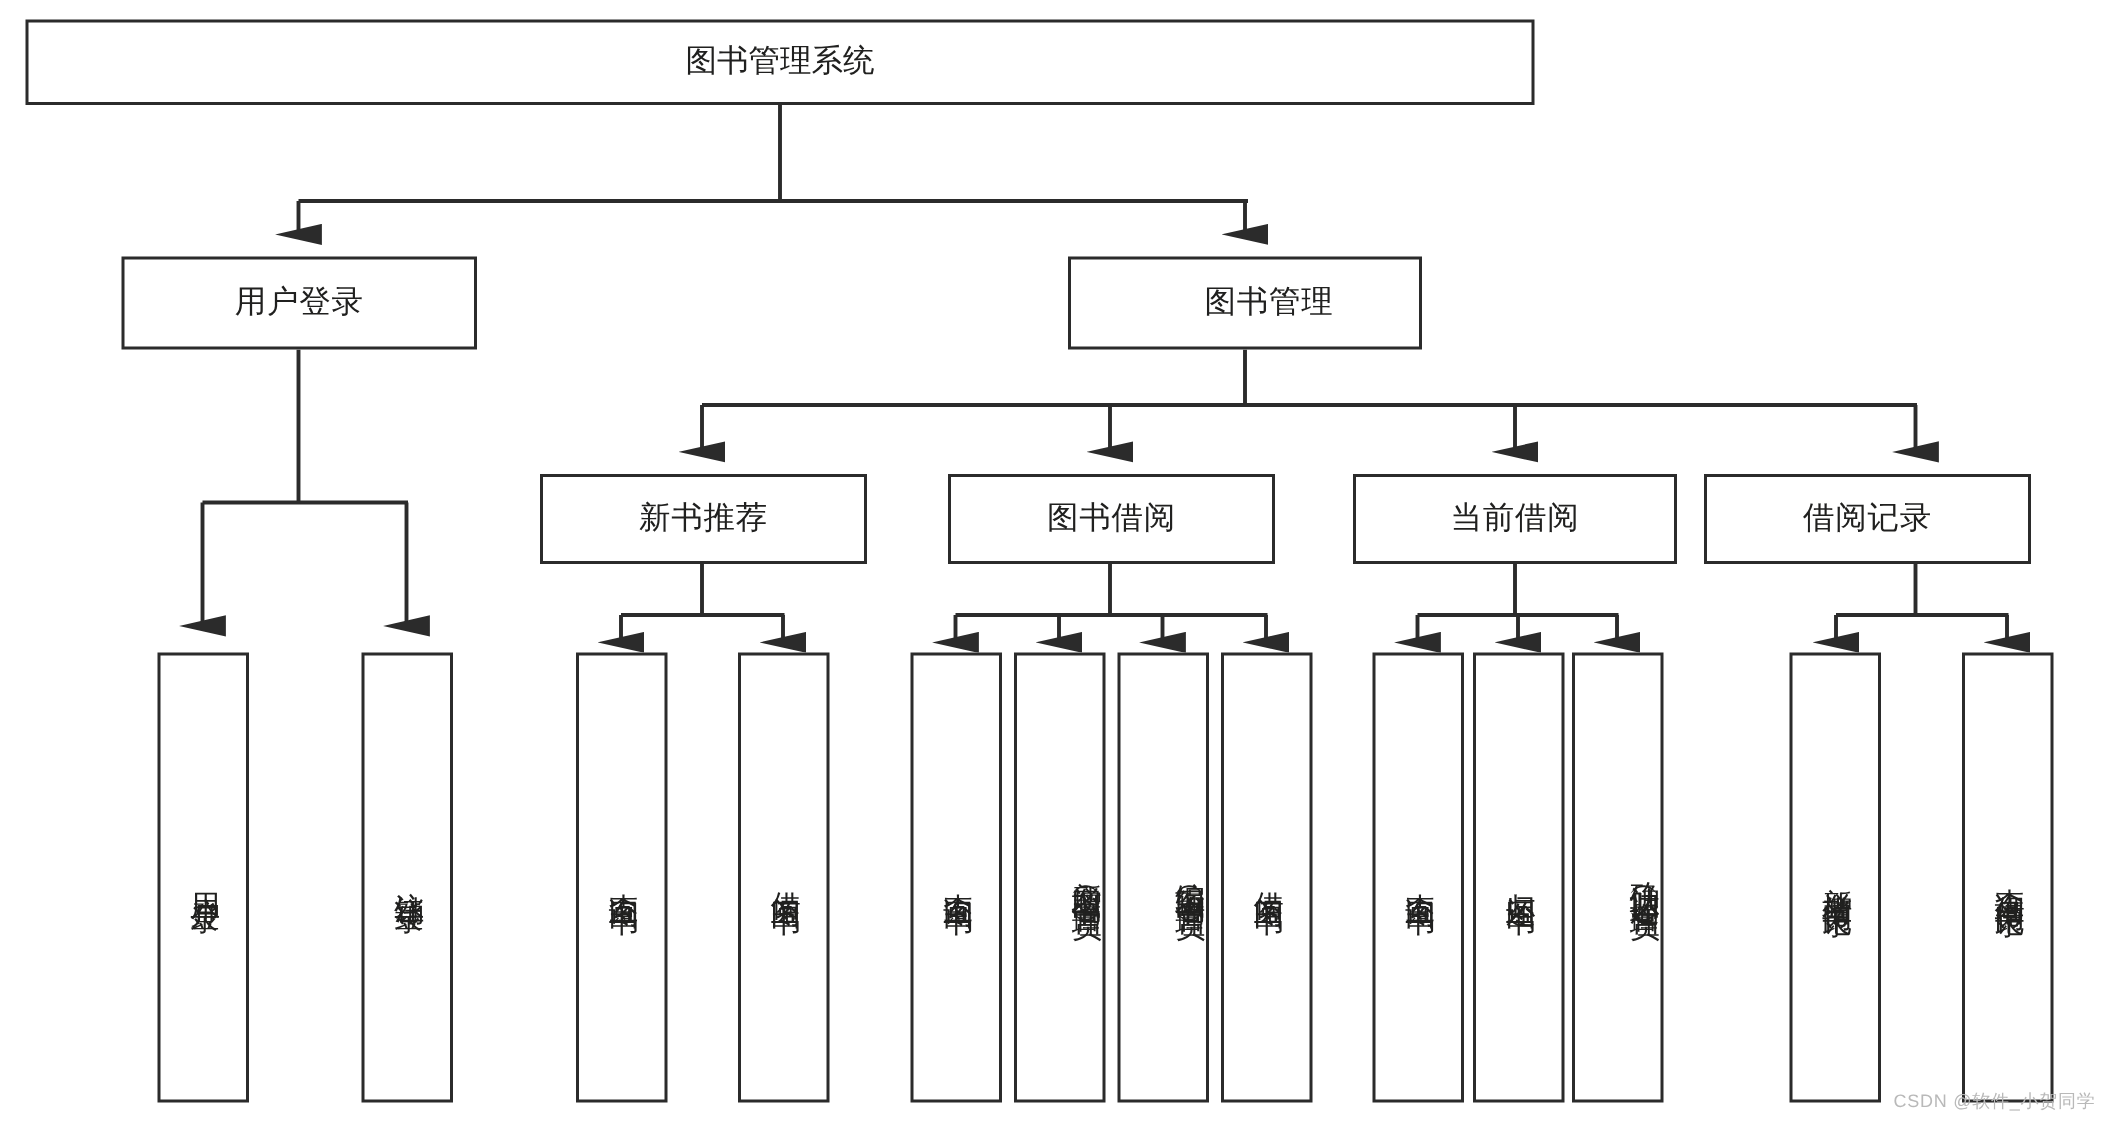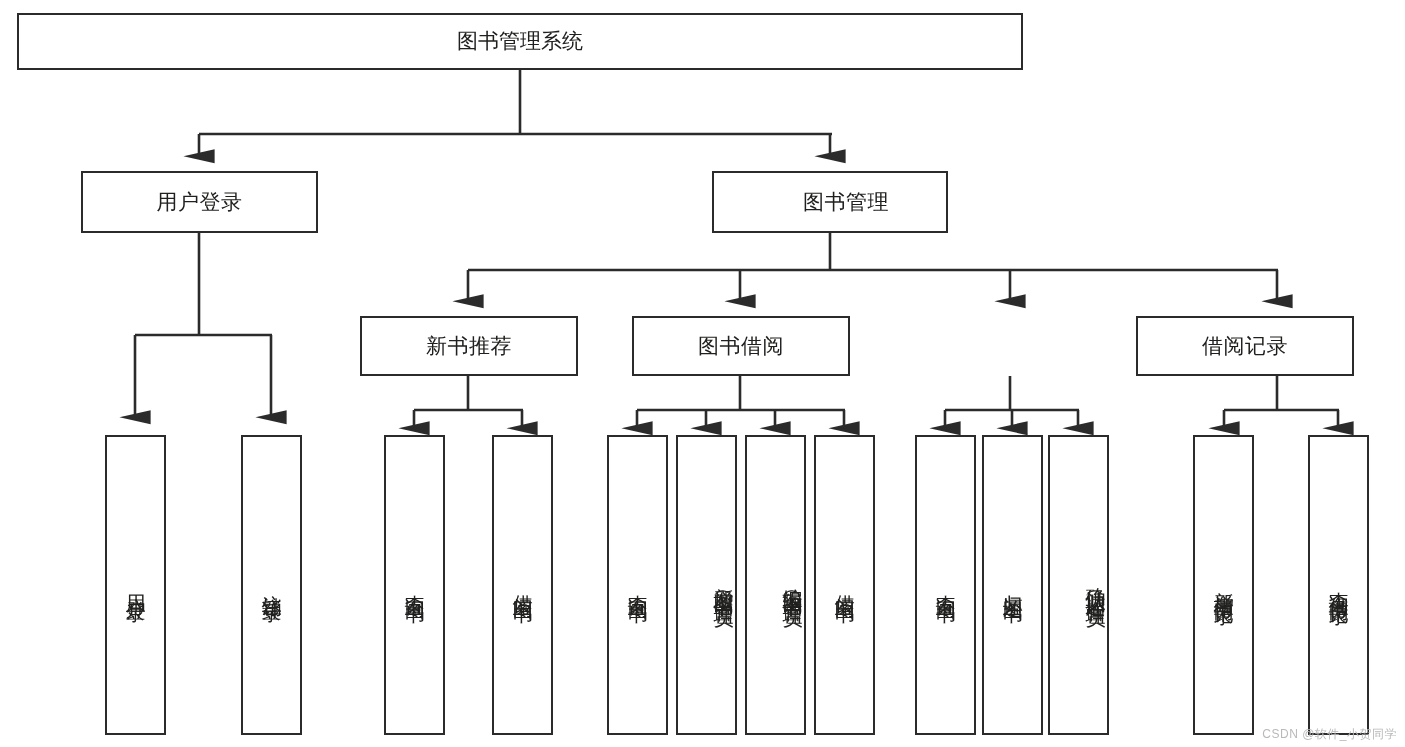--- a/index.html
+++ b/index.html
@@ -138,20 +138,23 @@
   <div class="node h" style="left:712px; top:171px; width:236px; height:62px;padding-left:32px;">
     <span class="label">图书管理</span>
   </div>
 
   <div class="node h" style="left:360px; top:316px; width:218px; height:60px;">
     <span class="label">新书推荐</span>
   </div>
   <div class="node h" style="left:632px; top:316px; width:218px; height:60px;">
     <span class="label">图书借阅</span>
   </div>
+  <div class="node h" style="left:902px; top:316px; width:216px; height:60px;">
+    <span class="label">当前借阅</span>
+  </div>
   <div class="node h" style="left:1136px; top:316px; width:218px; height:60px;">
     <span class="label">借阅记录</span>
   </div>
 
   <div class="node v midal" style="left:105px; top:435px; width:61px; height:300px;">
     <span class="label">用户登录</span>
   </div>
   <div class="node v midal" style="left:241px; top:435px; width:61px; height:300px;">
     <span class="label">注销登录</span>
   </div>

